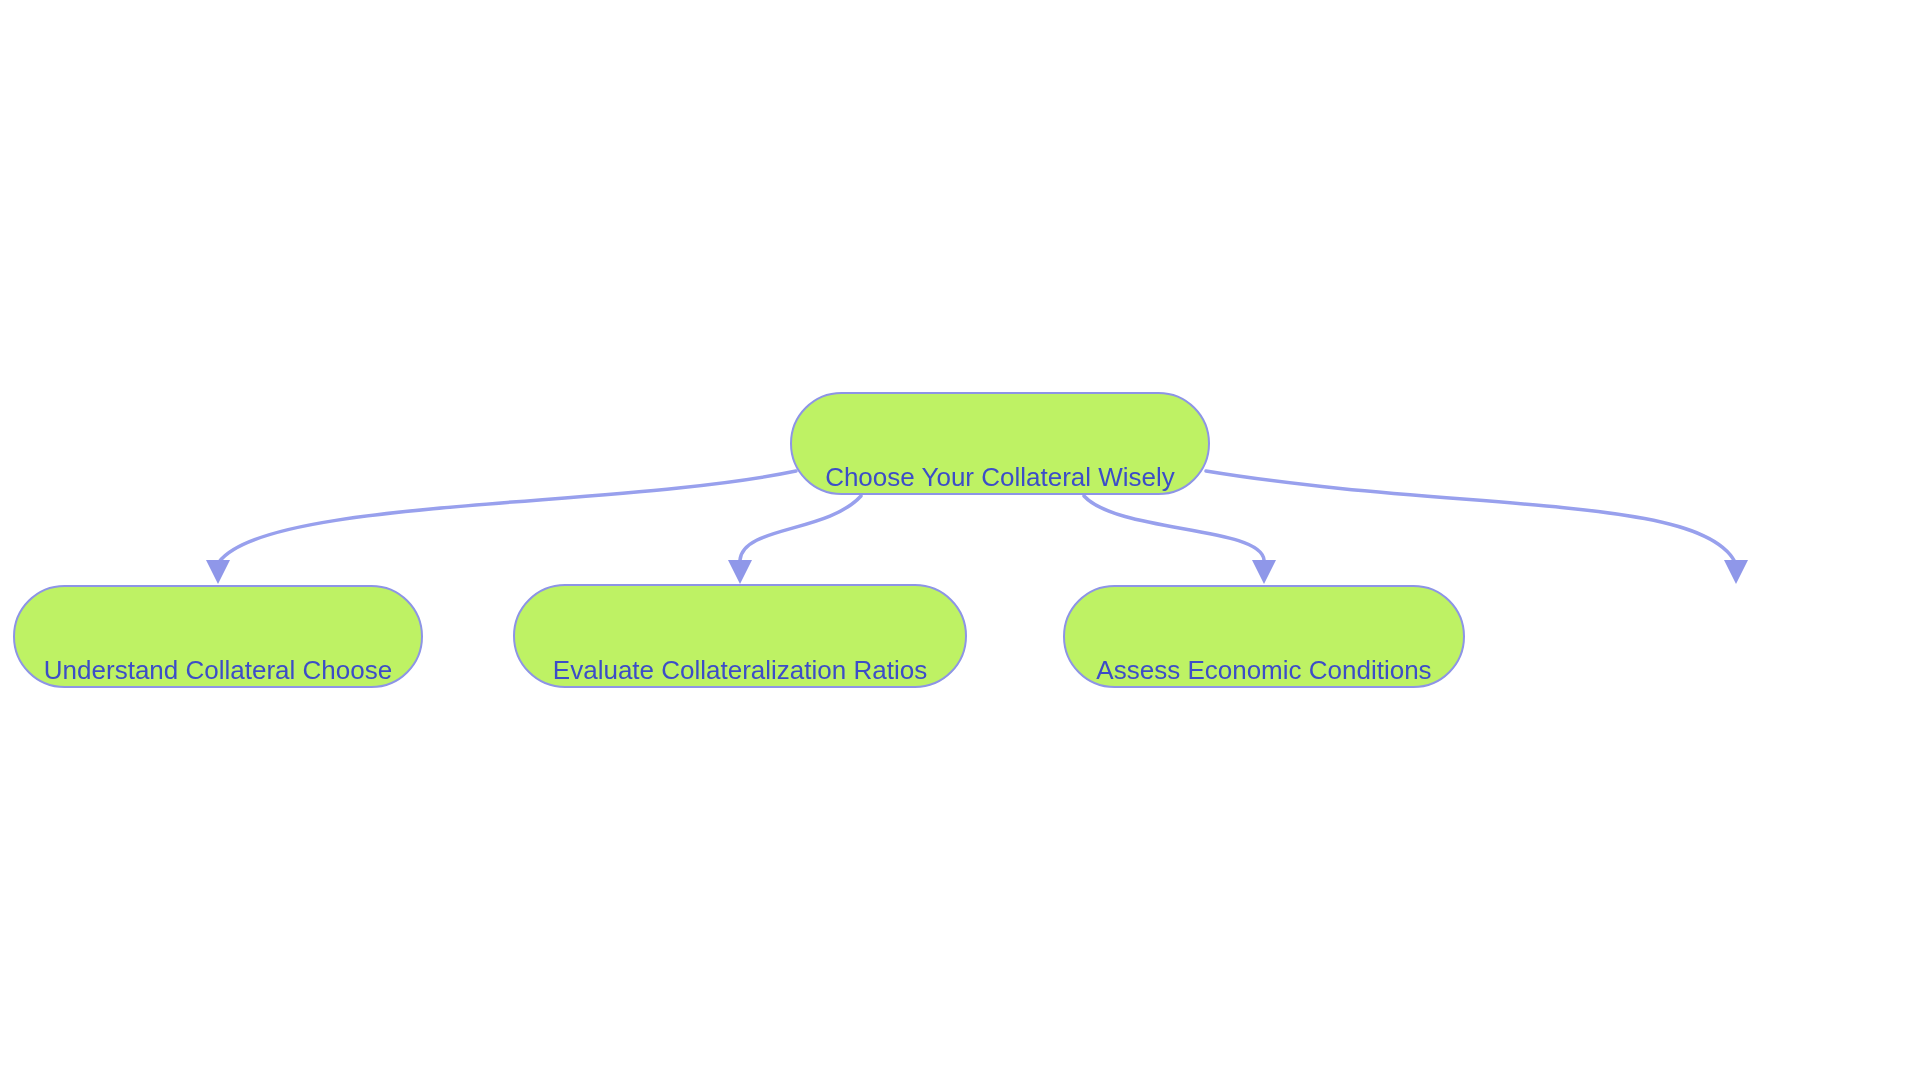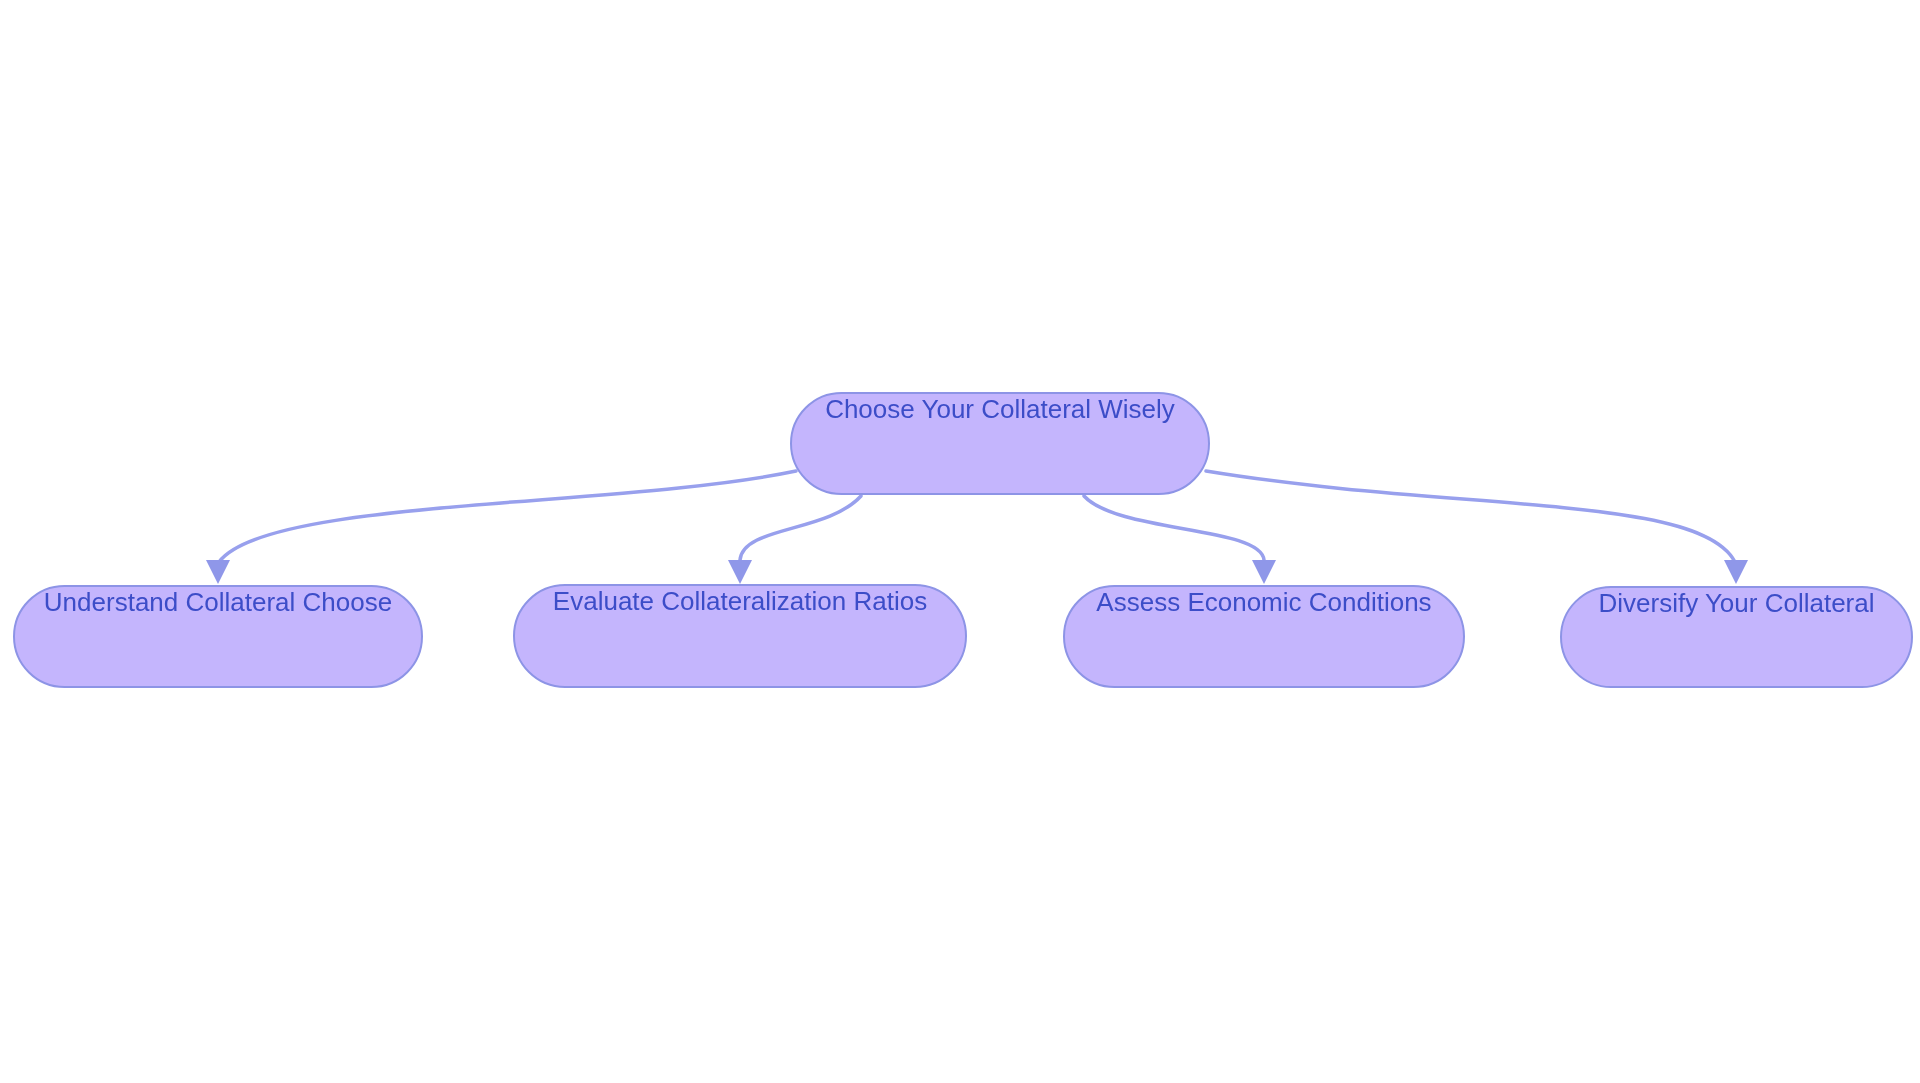--- a/index.html
+++ b/index.html
@@ -18,25 +18,25 @@
   #edge-layer {
     position: absolute;
     left: 0;
     top: 0;
     width: 1920px;
     height: 1083px;
   }
   .node {
     position: absolute;
     box-sizing: border-box;
-    background: #c4b5fd;
+    background: #bef264;
     border: 2px solid #8d94e6;
     border-radius: 52px;
     display: flex;
-    align-items: flex-start;
+    align-items: flex-end;
     justify-content: center;
     text-align: center;
     color: #3c4dc8;
     font-size: 26px;
     line-height: 1.2;
     padding: 0 24px;
   }
   .edge-path {
     fill: none;
     stroke: #98a0ed;
@@ -76,17 +76,14 @@
   </div>
 
   <div class="node" style="left:1063px; top:585px; width:402px; height:103px;">
     <span>Assess Economic Conditions</span>
   </div>
 
   <div class="node" style="left:513px; top:584px; width:454px; height:104px;">
     <span>Evaluate Collateralization Ratios</span>
   </div>
 
-  <div class="node" style="left:1560px; top:586px; width:353px; height:102px;">
-    <span>Diversify Your Collateral</span>
-  </div>
 
 </div>
 
 </body></html>

